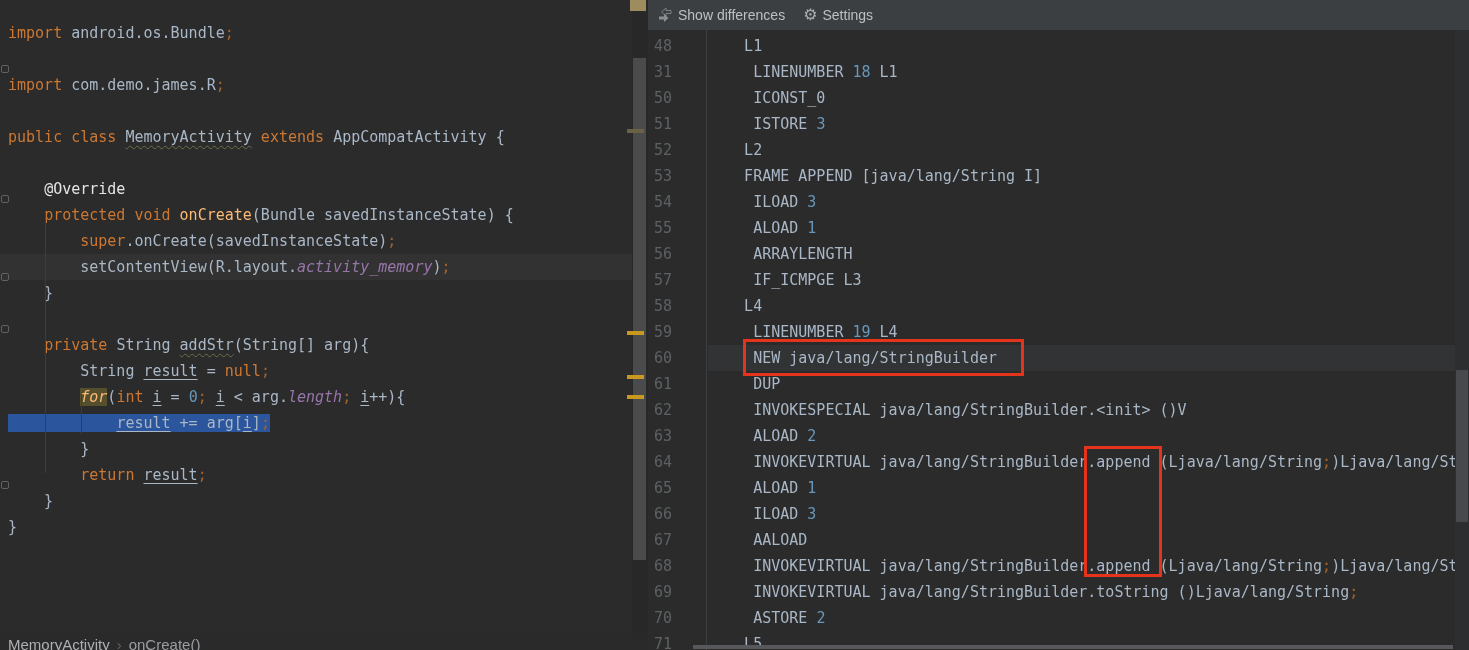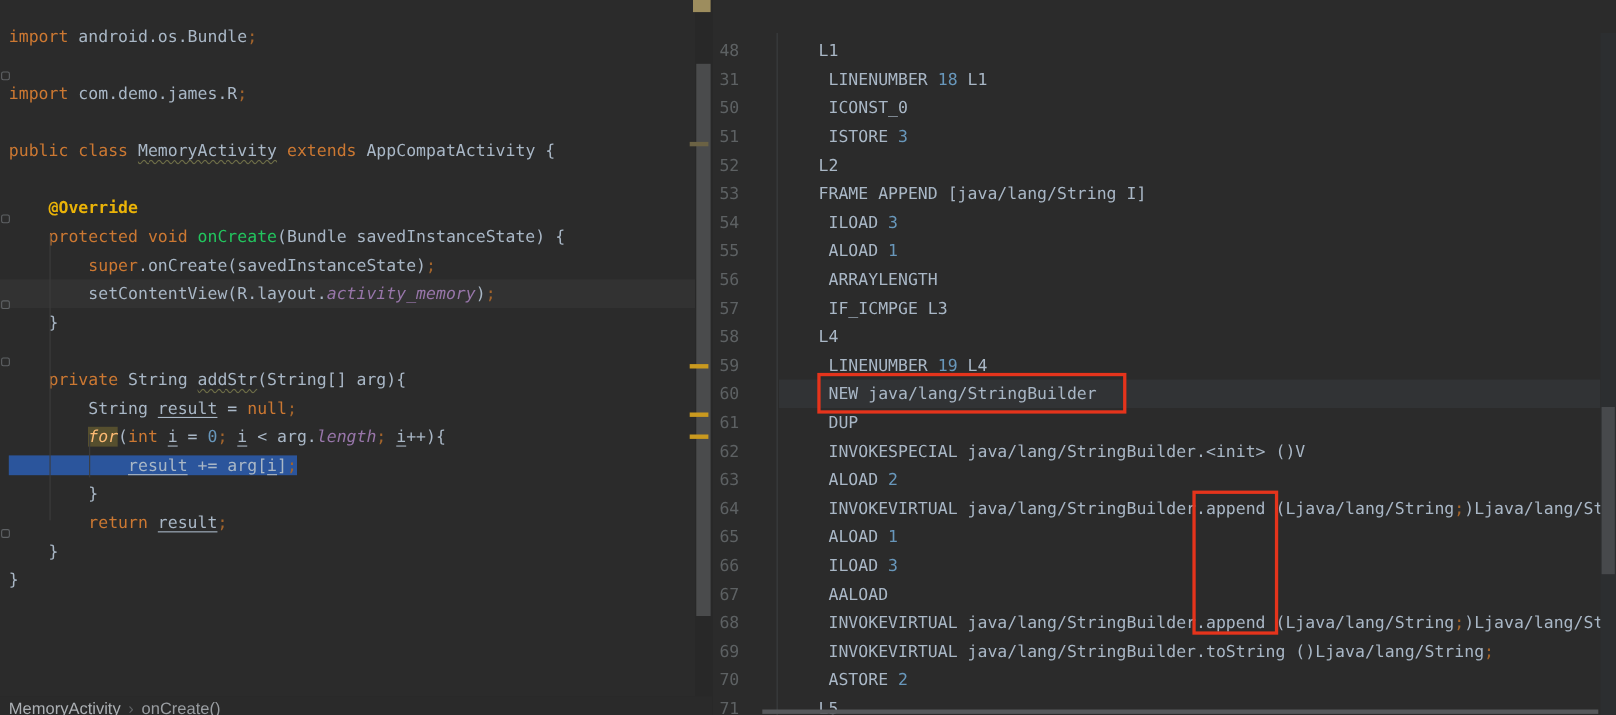--- a/index.html
+++ b/index.html
@@ -11,22 +11,22 @@
   .left-pane { position:absolute; left:0; top:0; width:648px; height:650px; }
   .left-editor { position:absolute; left:0; top:16px; width:632px; height:633px;
                  padding:4px 0 0 8px; white-space:pre; overflow:hidden; }
   .code-line { height:26px; line-height:26px; white-space:pre; }
   .code-line.cur { background:#323232; margin-left:-8px; padding-left:8px; }
   .sel { background:#2b559c; }
   .tok-k { color:#cc7832; }
   .tok-t { color:#a9b7c6; }
   .tok-n { color:#6897bb; }
   .tok-s { color:#a3642b; }
-  .tok-m { color:#22c55e;margin-top:41px; }
-  .tok-a { color:#eab308;font-weight:bold; }
+  .tok-m { color:#fdba74;margin-top:41px; }
+  .tok-a { color:#e5e5e5; }
   .tok-p { color:#9876aa; font-style:italic; }
   .tok-u { color:#a9b7c6; text-decoration:underline; text-underline-offset:3px; text-decoration-thickness:1px; }
   .tok-w { color:#a9b7c6; text-decoration:underline wavy #6e6e47; text-underline-offset:3px; text-decoration-thickness:1px; }
   .tok-kh { color:#fdba74; background:#564f2e;font-style:italic; }
   .indent-guide { position:absolute; width:1px; background:#3d3d3d; }
   .fold-icon { position:absolute; left:1px; width:8px; height:8px; border:1px solid #5f6265; border-radius:2px; background:transparent; }
   .divider-col { position:absolute; left:632px; top:0; width:16px; height:650px; background:#282828; }
 
   
   .stripe-mark { position:absolute; width:17px; height:4px; background:#c9991f; }
@@ -93,20 +93,33 @@
 
     <div class="breadcrumb-bar">
       <div class="breadcrumb">
         <span class="crumb">MemoryActivity</span><span class="crumb-sep">›</span><span class="crumb secondary">onCreate()</span>
       </div>
     </div>
   </div>
 
   <div class="right-pane">
 
+    <div class="toolbar">
+      <div class="toolbar-item">
+        <svg width="16" height="16" viewBox="0 0 16 16">
+          <polygon points="14,3.5 9,3.5 9,1 4.5,5 9,9 9,6.5 14,6.5" fill="none" stroke="#7e8184" stroke-width="1"></polygon>
+          <polygon points="2,9.5 7,9.5 7,7 11.5,11 7,15 7,12.5 2,12.5" fill="#8c9093"></polygon>
+        </svg>
+        <span>Show differences</span>
+      </div>
+      <div class="toolbar-item">
+        <span class="gear-glyph">⚙</span>
+        <span>Settings</span>
+      </div>
+    </div>
 
     <div class="rp-gutter" id="rp-gutter">
         <div class="gut-line">48</div>
         <div class="gut-line">31</div>
         <div class="gut-line">50</div>
         <div class="gut-line">51</div>
         <div class="gut-line">52</div>
         <div class="gut-line">53</div>
         <div class="gut-line">54</div>
         <div class="gut-line">55</div>

